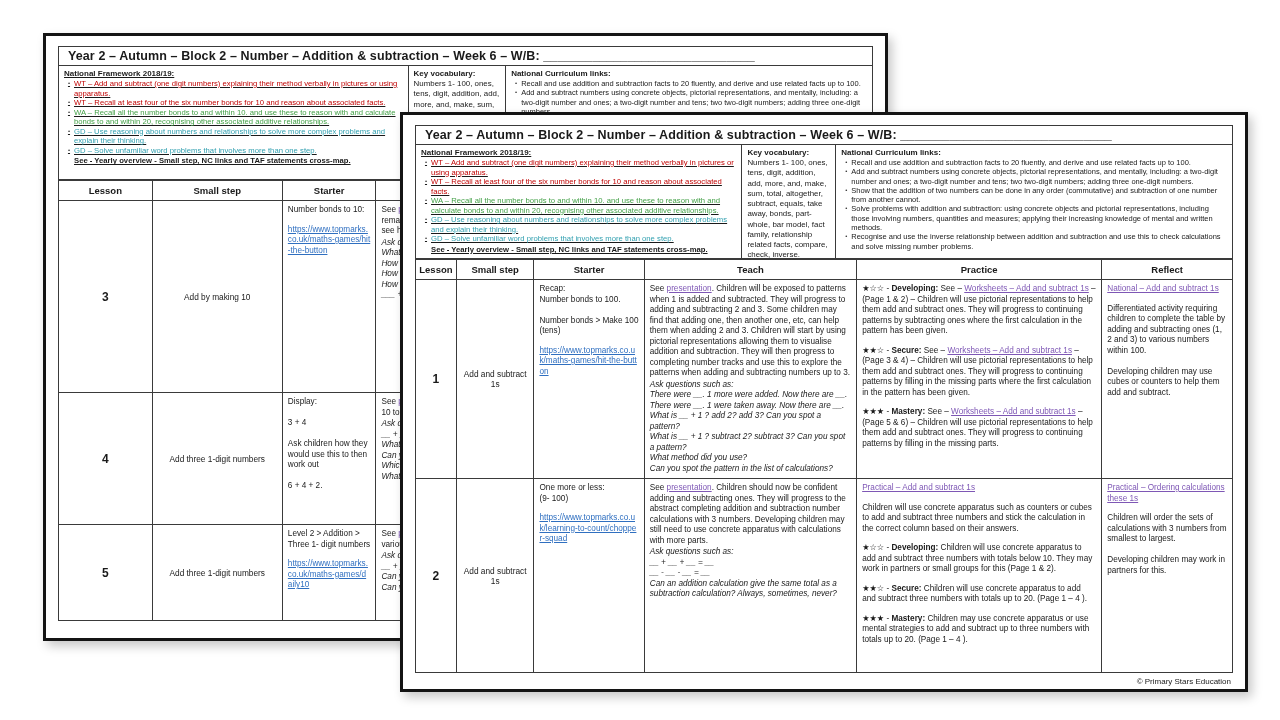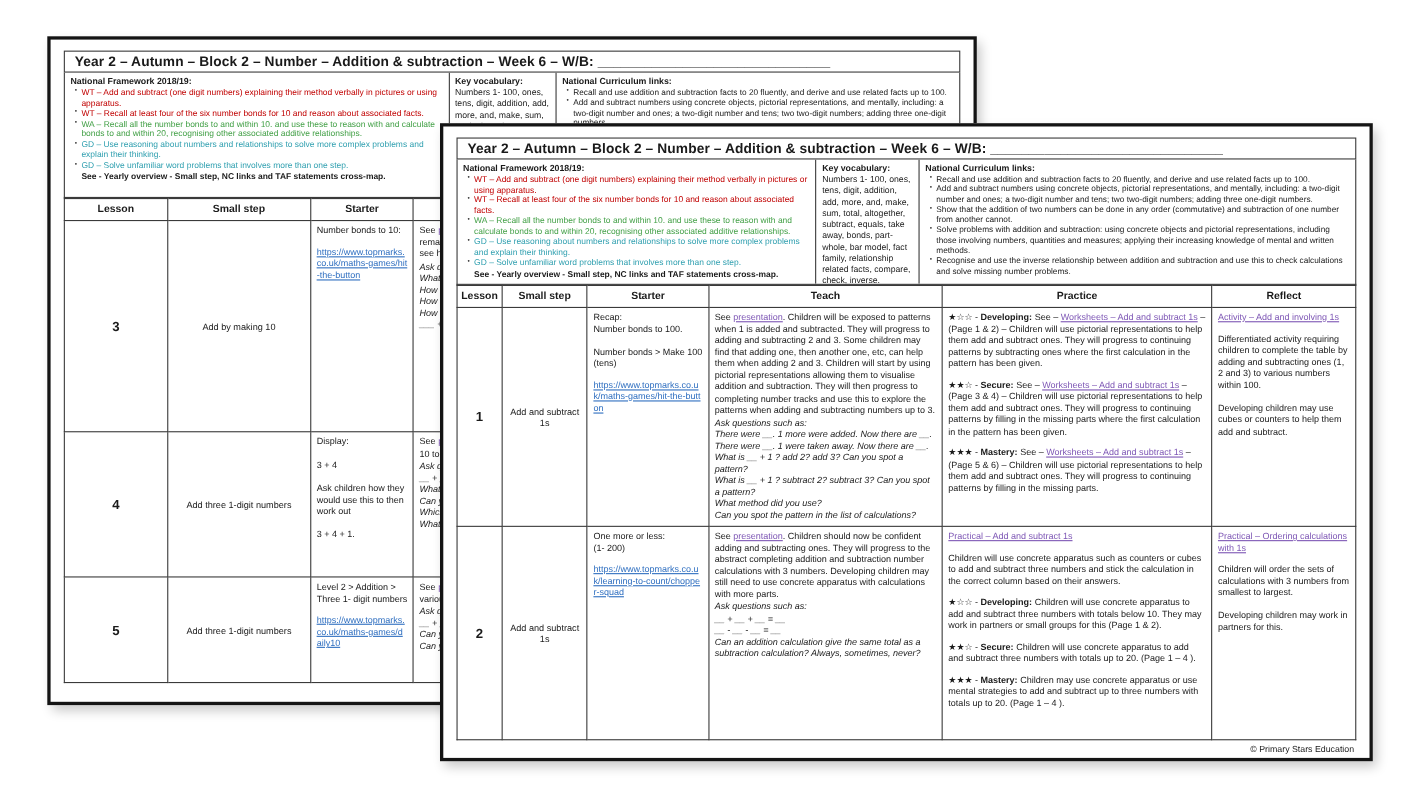--- a/index.html
+++ b/index.html
@@ -11,21 +11,21 @@
   .page-inner { padding:10px 12px; height:100%; }
 
   #back-page  { left:43px;  top:33px;  width:845px; height:608px; z-index:1; }
   #front-page { left:400px; top:112px; width:848px; height:580px; z-index:2; }
 
   .title-bar { border:1.5px solid #3a3a3a; font-weight:bold; font-size:12.5px;
                padding:2px 9px; letter-spacing:0.1px; white-space:nowrap; overflow:hidden; }
 
   .info-row { display:flex; border:1.5px solid #3a3a3a; border-top:none; height:114px; overflow:hidden; }
   .info-col { padding:3px 6px 3px 5px; overflow:hidden; }
-  .fw-col    { border-right:1.5px solid #3a3a3a; }
+  .fw-col    { border-right:1.5px solid #3a3a3a;text-decoration:underline; }
   .vocab-col { border-right:1.5px solid #3a3a3a; }
   #back-page  .fw-col {width:43%;} #back-page  .vocab-col {width:12%;} #back-page  .nc-col {width:45%;}
   #front-page .fw-col {width:40%;} #front-page .vocab-col {width:11.5%;} #front-page .nc-col {width:48.5%;}
 
   .box-h { font-weight:bold; font-size:8px; margin-bottom:1px; }
   .fw-list, .nc-list { list-style:none; font-size:7.7px; line-height:1.24; }
   .fw-list li, .nc-list li { display:flex; }
   .bullet { width:10px; flex:0 0 10px; text-align:center; font-size:6px; padding-top:1px; color:#333; }
   .fw-footer { font-weight:bold; font-size:7.7px; margin-left:10px; margin-top:1px; }
   .vocab-text { font-size:7.9px; line-height:1.3; }
@@ -151,21 +151,21 @@
       <tr style="height:132px;">
         <td class="c-lesson">4</td>
         <td class="c-step">Add three 1-digit numbers</td>
         <td class="c-starter">
           <div class="pre">Display:
 
 3 + 4
 
 Ask children how they would use this to then work out
 
-3 + 4 + 1.</div>
+6 + 4 + 2.</div>
         </td>
         <td class="c-teach">
           <span>See </span><a class="link purple">presentation</a><span>. Children will progress from adding two 1-digit numbers to three 1-digit numbers. Some children may find bonds to 10 to help them add numbers. Children will initially use pictorial representations and ten frames to help them visualise the calculation.</span>
           <div class="questions">Ask questions such as:
 __ + __ + __ = __
 What is the total of the row / column?
 Can you compare the number sentence using &lt;, &gt; or =?
 Which total is greater / smaller?
 What is the missing number?</div>
         </td>
@@ -292,52 +292,52 @@
 What is __ + 1 ? subtract 2? subtract 3? Can you spot a pattern?
 What method did you use?
 Can you spot the pattern in the list of calculations?</div>
         </td>
         <td class="c-practice">
           <p class="prac-p"><span>★☆☆ - </span><b>Developing: </b><span>See – </span><a class="link purple">Worksheets – Add and subtract 1s</a><span> – (Page 1 &amp; 2) – Children will use pictorial representations to help them add and subtract ones. They will progress to continuing patterns by subtracting ones where the first calculation in the pattern has been given.</span></p>
           <p class="prac-p"><span>★★☆ - </span><b>Secure: </b><span>See – </span><a class="link purple">Worksheets – Add and subtract 1s</a><span> – (Page 3 &amp; 4) – Children will use pictorial representations to help them add and subtract ones. They will progress to continuing patterns by filling in the missing parts where the first calculation in the pattern has been given.</span></p>
           <p class="prac-p"><span>★★★ - </span><b>Mastery: </b><span>See – </span><a class="link purple">Worksheets – Add and subtract 1s</a><span> – (Page 5 &amp; 6) – Children will use pictorial representations to help them add and subtract ones. They will progress to continuing patterns by filling in the missing parts.</span></p>
         </td>
         <td class="c-reflect">
-          <a class="link purple block">Activity – Add and involving 1s</a>
+          <a class="link purple block">National – Add and subtract 1s</a>
           <div class="pre">Differentiated activity requiring children to complete the table by adding and subtracting ones (1, 2 and 3) to various numbers within 100.
 
 Developing children may use cubes or counters to help them add and subtract.</div>
         </td>
       </tr>
 
       <tr style="height:194px;">
         <td class="c-lesson">2</td>
         <td class="c-step">Add and subtract 1s</td>
         <td class="c-starter">
           <div class="pre">One more or less:
-(1- 200)</div>
+(9- 100)</div>
           <div class="starter-gap"></div>
           <a class="link blue url">https://www.topmarks.co.uk/learning-to-count/chopper-squad</a>
         </td>
         <td class="c-teach">
           <span>See </span><a class="link purple">presentation</a><span>. Children should now be confident adding and subtracting ones. They will progress to the abstract completing addition and subtraction number calculations with 3 numbers. Developing children may still need to use concrete apparatus with calculations with more parts.</span>
           <div class="questions">Ask questions such as:
 __ + __ + __ = __
 __ - __ - __ = __
 Can an addition calculation give the same total as a subtraction calculation? Always, sometimes, never?</div>
         </td>
         <td class="c-practice">
           <a class="link purple block">Practical – Add and subtract 1s</a>
           <p class="prac-p">Children will use concrete apparatus such as counters or cubes to add and subtract three numbers and stick the calculation in the correct column based on their answers.</p>
           <p class="prac-p"><span>★☆☆ - </span><b>Developing: </b><span>Children will use concrete apparatus to add and subtract three numbers with totals below 10. They may work in partners or small groups for this (Page 1 &amp; 2).</span></p>
           <p class="prac-p"><span>★★☆ - </span><b>Secure: </b><span>Children will use concrete apparatus to add and subtract three numbers with totals up to 20. (Page 1 – 4 ).</span></p>
           <p class="prac-p"><span>★★★ - </span><b>Mastery: </b><span>Children may use concrete apparatus or use mental strategies to add and subtract up to three numbers with totals up to 20. (Page 1 – 4 ).</span></p>
         </td>
         <td class="c-reflect">
-          <a class="link purple block">Practical – Ordering calculations with 1s</a>
+          <a class="link purple block">Practical – Ordering calculations these 1s</a>
           <div class="pre">Children will order the sets of calculations with 3 numbers from smallest to largest.
 
 Developing children may work in partners for this.</div>
         </td>
       </tr>
     </tbody>
       </table>
 
     <div class="copyright">© Primary Stars Education</div>
   </div>

